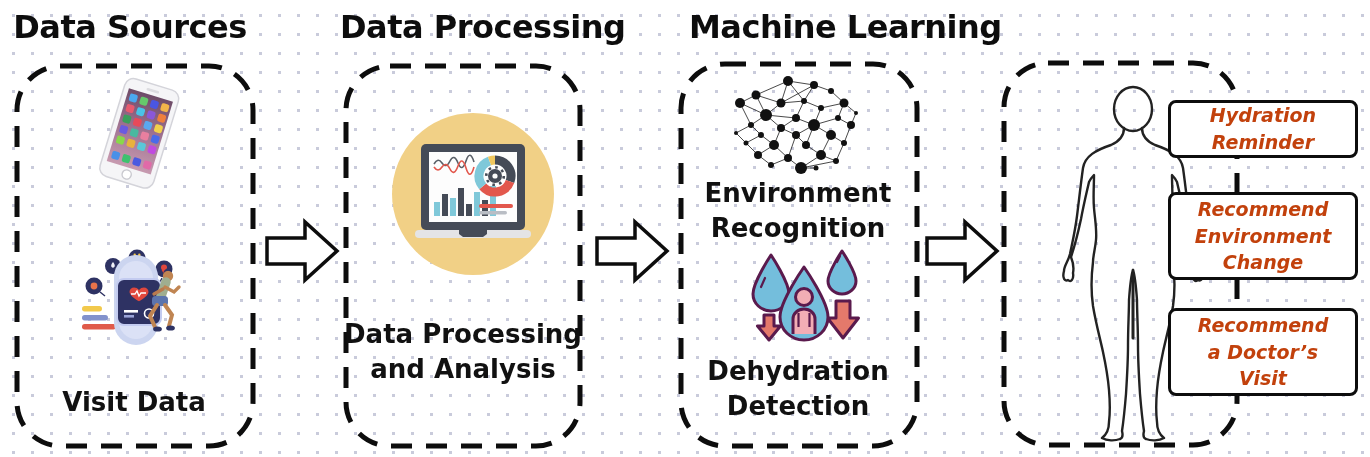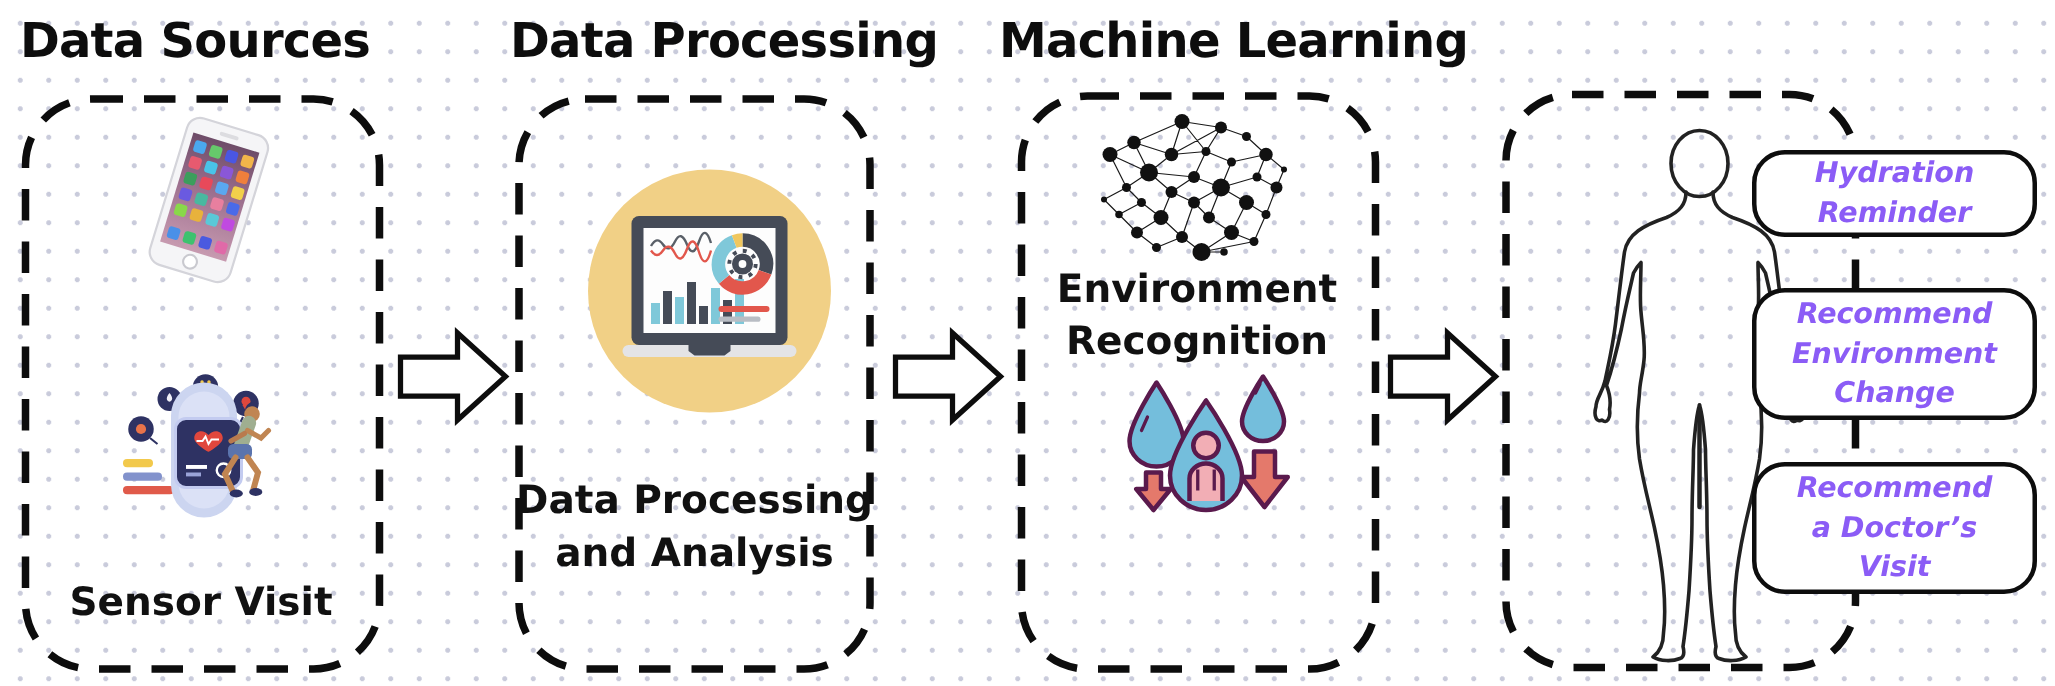--- a/index.html
+++ b/index.html
@@ -15,23 +15,23 @@
   .section-title{
     font-size:32px;font-weight:bold;color:#0d0d0d;text-align:center;
     letter-spacing:-0.5px;white-space:nowrap;
   }
   .item-label{
     font-size:26px;font-weight:bold;color:#111;text-align:center;
     line-height:1.35;white-space:pre-line;
   }
   .intervention-box{
     box-sizing:border-box;background:#ffffff;border:3px solid #0d0d0d;
-    border-radius:22px;display:flex;align-items:center;justify-content:center;
+    border-radius:8px;display:flex;align-items:center;justify-content:center;
     text-align:center;font-size:19px;font-weight:bold;font-style:italic;
-    color:#8b5cf6;line-height:1.4;white-space:pre-line;
+    color:#c2410c;line-height:1.4;white-space:pre-line;
   }
   svg{display:block;}
 </style>
 </head>
 <body>
 
 <div class="canvas">
 
   <svg class="abs" style="left:0;top:0" width="1370" height="457" viewBox="0 0 1370 457">
 
@@ -59,21 +59,21 @@
         C54,355 62,355 67,353 C70,352 70,349 69,345
         C71,332 72,320 73,308 C74,292 75,276 75,260
         C75,242 76,226 76,214 C77,200 78,190 80,184"></path>
       <use href="#bodyhalf" transform="translate(160,0) scale(-1,1)"></use>
       <line x1="80" y1="188" x2="80" y2="252" stroke-width="3"></line>
     </g>
   </svg>
 
   <div class="abs section-title" style="left:10px;top:8px;width:240px">Data Sources</div>
   <div class="abs section-title" style="left:340px;top:8px;width:246px">Data Processing</div>
-  <div class="abs section-title" style="left:666px;top:8px;width:270px">Machine Learning</div>
+  <div class="abs section-title" style="left:689px;top:8px;width:270px">Machine Learning</div>
 
   <svg class="abs" style="left:85px;top:76px" width="106" height="116" viewBox="0 0 106 116">
     <defs>
       <linearGradient id="phoneGrad" x1="0" y1="0" x2="0" y2="1">
         <stop offset="0" stop-color="#6e4c68"></stop>
         <stop offset="0.45" stop-color="#9c6f8e"></stop>
         <stop offset="1" stop-color="#c79ab0"></stop>
       </linearGradient>
     </defs>
     <g transform="rotate(17 53 58)">
@@ -150,21 +150,21 @@
       <path d="M85,40 L94,45 L99,40" stroke="#c08552" stroke-width="3.4" fill="none" stroke-linecap="round"></path>
       <path d="M83,42 L74,47" stroke="#b97a4e" stroke-width="3.4" fill="none" stroke-linecap="round"></path>
       <rect x="72" y="49" width="16" height="10" rx="3.5" fill="#5b74ad"></rect>
       <path d="M77,58 L70,69 L75,80" stroke="#c08552" stroke-width="4" fill="none" stroke-linecap="round"></path>
       <ellipse cx="77.5" cy="82" rx="4.4" ry="2.6" fill="#2e3263"></ellipse>
       <path d="M85,58 L92,68 L89,79" stroke="#c08552" stroke-width="4" fill="none" stroke-linecap="round"></path>
       <ellipse cx="90.5" cy="81" rx="4.4" ry="2.6" fill="#2e3263"></ellipse>
     </g>
   </svg>
 
-  <div class="abs item-label" style="left:24px;top:385px;width:220px">Sensor Visit</div>
+  <div class="abs item-label" style="left:24px;top:385px;width:220px">Visit Data</div>
 
   <svg class="abs" style="left:391px;top:112px" width="164" height="164" viewBox="0 0 164 164">
     <circle cx="82" cy="82" r="81" fill="#f1d086"></circle>
     <rect x="30" y="32" width="104" height="86" rx="5" fill="#454b57"></rect>
     <rect x="38" y="40" width="88" height="70" fill="#fdfdfd"></rect>
     <rect x="24" y="118" width="116" height="8" rx="4" fill="#e4e4e6"></rect>
     <path d="M68,118 h28 v4 l-4,3 h-20 l-4,-3 Z" fill="#454b57"></path>
 
     <path d="M43,52 q4,-7 8,-1 t8,-2 t8,2 t8,-2 t8,1" stroke="#5a6068" stroke-width="1.6" fill="none"></path>
     <path d="M43,55 q4,6 8,0 t8,2 t8,-3 t8,2 t8,-1" stroke="#e2574c" stroke-width="1.6" fill="none"></path>
@@ -262,20 +262,22 @@
       <path d="M89,52 h14 v17 h8.5 l-15.5,20 -15.5,-20 h8.5 Z" fill="#e4796b"></path>
       <path d="M57,18 C57,18 33,52 33,68 a24,23 0 0 0 48,0 C81,52 57,18 57,18 Z" fill="#74bedc"></path>
       <circle cx="57" cy="48" r="8.5" fill="#f2aeb5"></circle>
       <path d="M46,85 v-15 a11,10 0 0 1 22,0 v15" fill="#f2aeb5"></path>
     </g>
     <path d="M14,38 l4,-9" stroke="#5a1a4d" stroke-width="2.2" stroke-linecap="round" fill="none"></path>
     <path d="M90,13 l3,-6" stroke="#5a1a4d" stroke-width="2.2" stroke-linecap="round" fill="none"></path>
     <path d="M51.5,64 v14 M62.5,64 v14" stroke="#5a1a4d" stroke-width="2.2" fill="none"></path>
   </svg>
 
+  <div class="abs item-label" style="left:688px;top:354px;width:220px">Dehydration
+Detection</div>
 
   <div class="abs intervention-box" style="left:1168px;top:100px;width:190px;height:58px">Hydration
 Reminder</div>
   <div class="abs intervention-box" style="left:1168px;top:192px;width:190px;height:88px">Recommend
 Environment
 Change</div>
   <div class="abs intervention-box" style="left:1168px;top:308px;width:190px;height:88px">Recommend
 a Doctor’s
 Visit</div>
 

